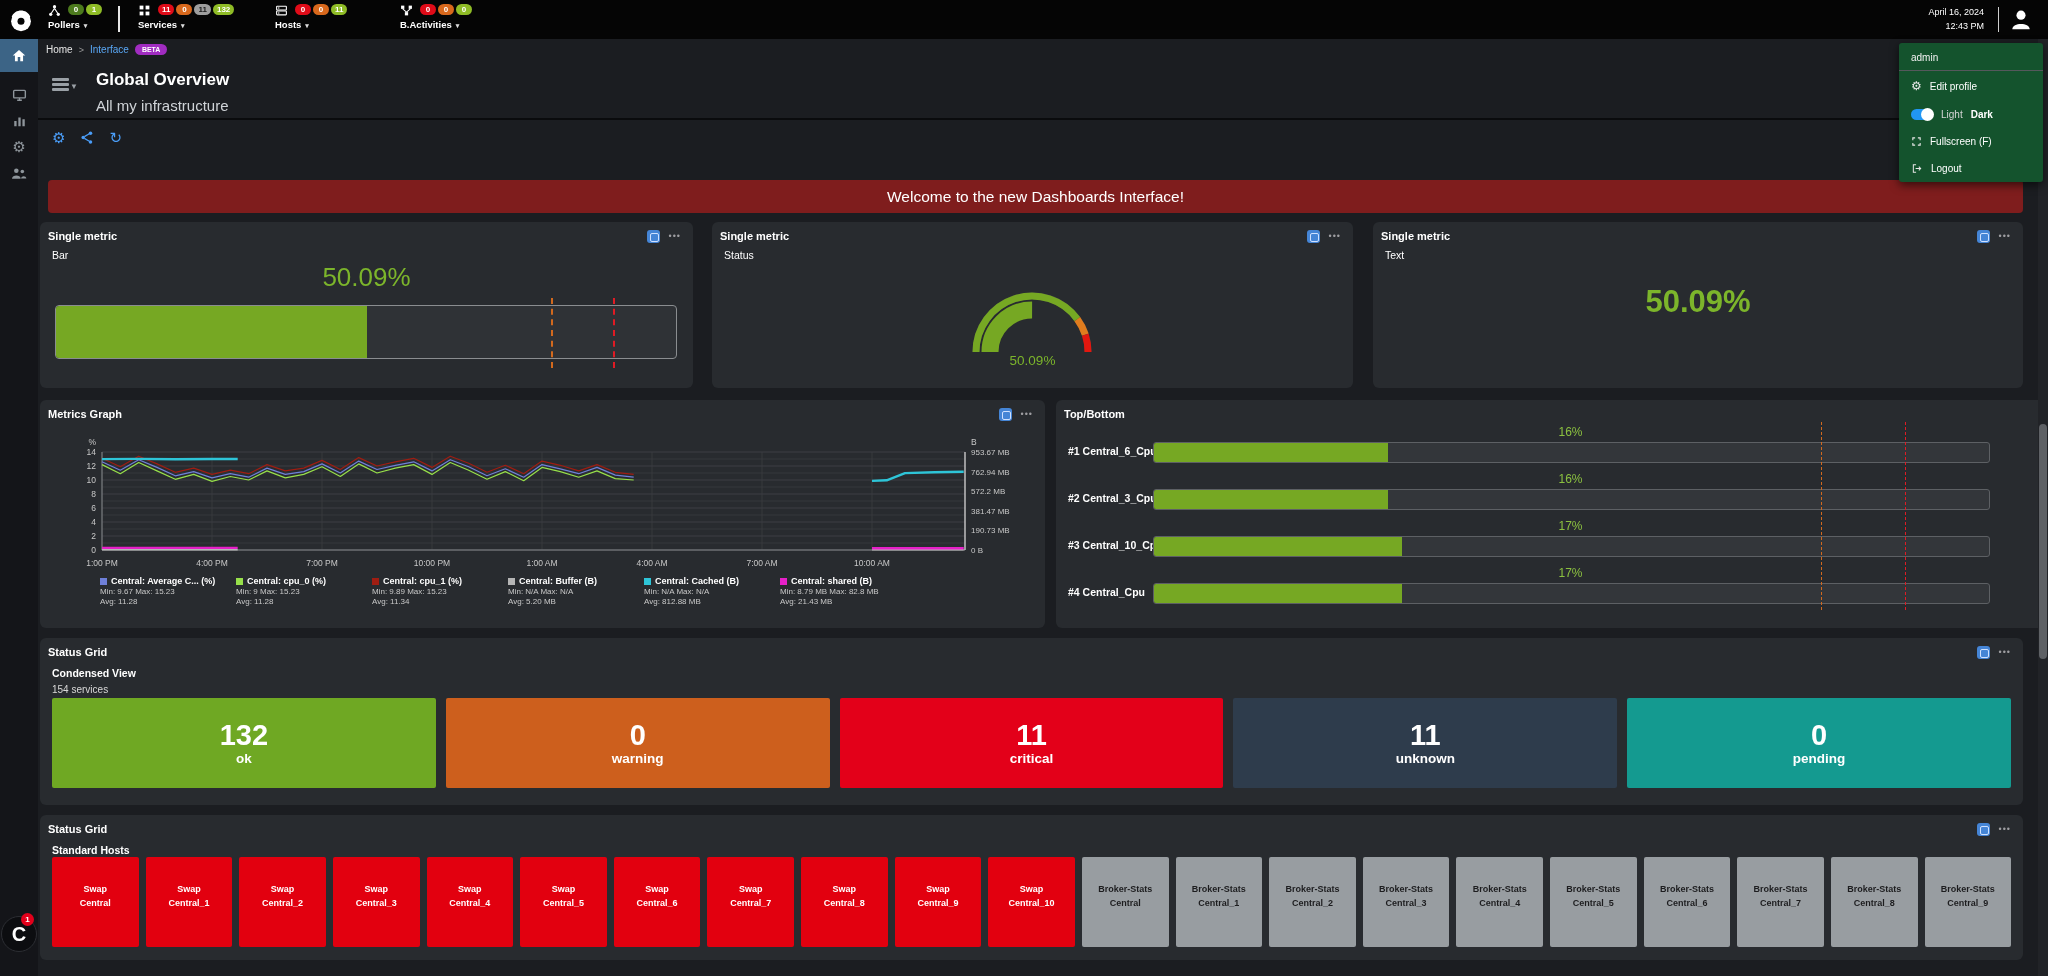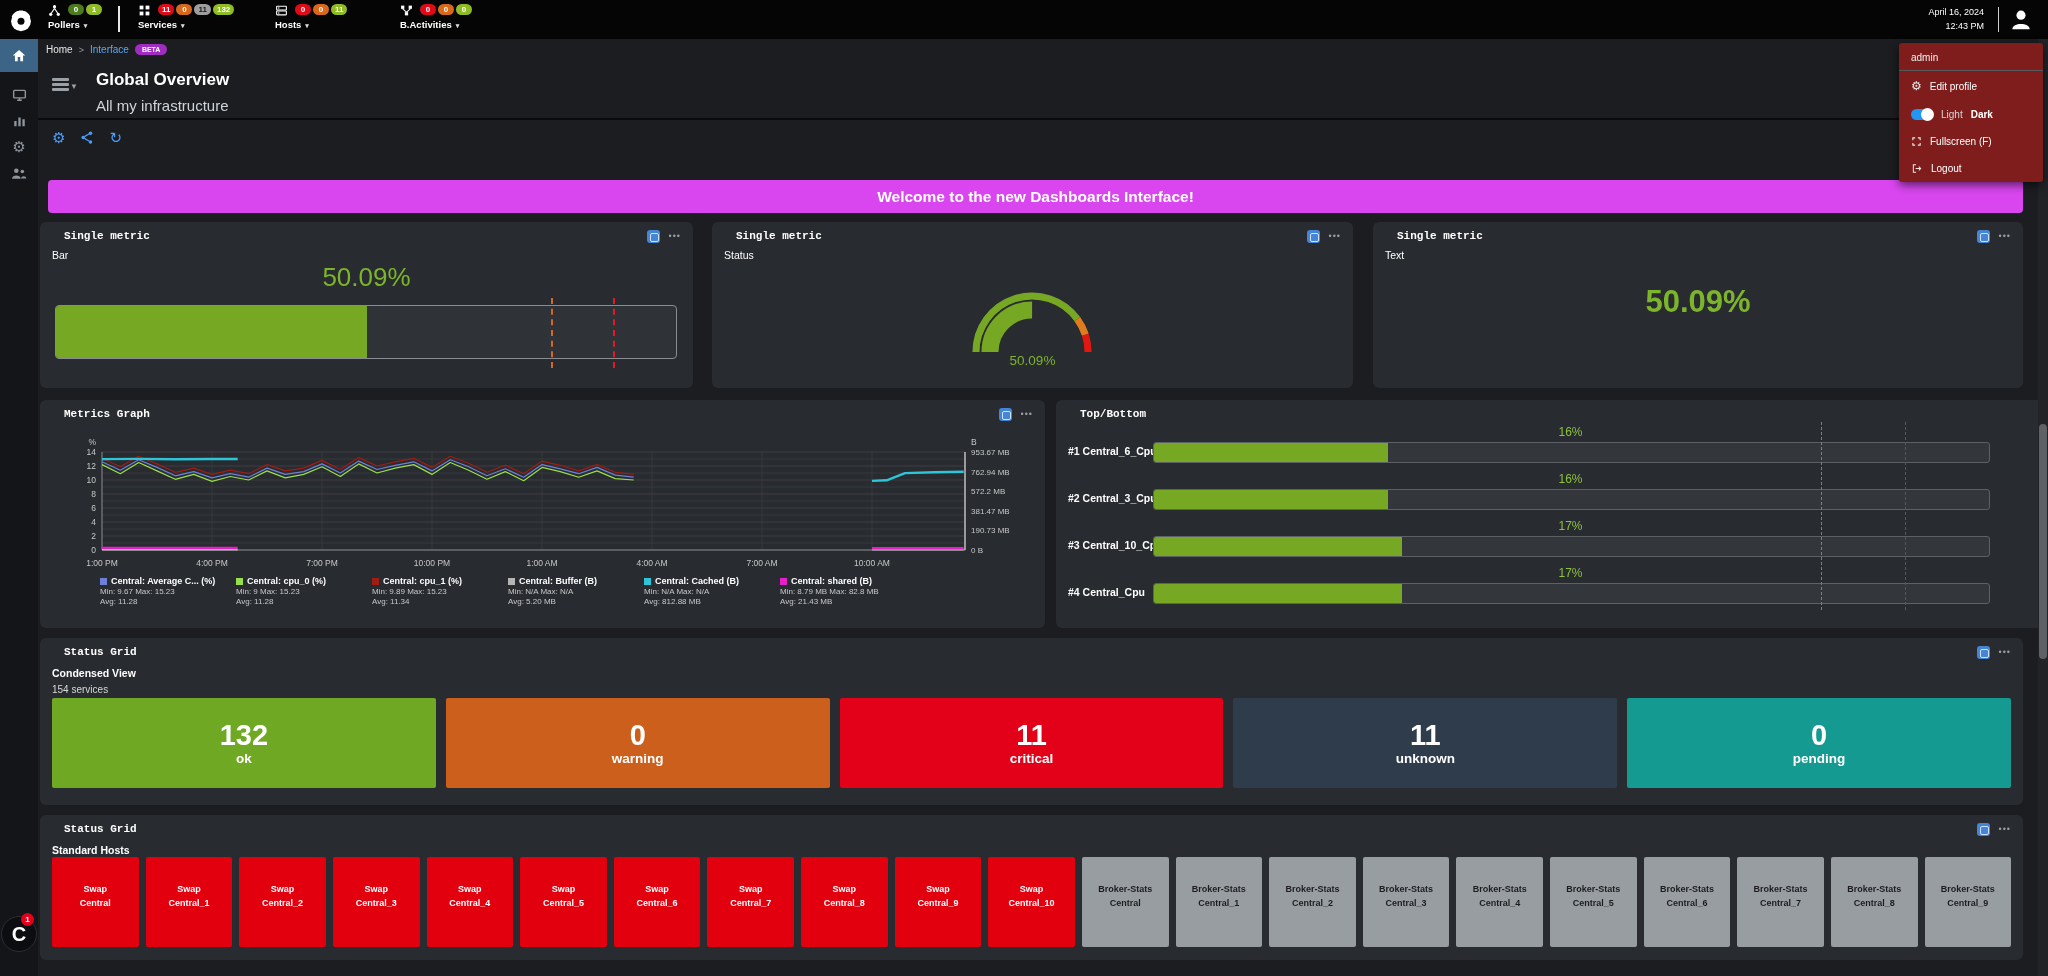--- a/index.html
+++ b/index.html
@@ -42,36 +42,36 @@
   .hamburger{position:absolute;left:52px;top:78px;width:26px;height:16px;cursor:pointer;}
   .hamburger .bars div{width:17px;height:2.5px;background:#9aa0a6;margin-bottom:2.5px;border-radius:1px;}
   .hamburger .caret{position:absolute;right:0;top:4px;color:#9aa0a6;font-size:8px;}
   .page-title{position:absolute;left:96px;top:70px;color:#fff;font-size:17px;font-weight:bold;}
   .page-subtitle{position:absolute;left:96px;top:97px;color:#cfd3d7;font-size:15px;}
   .hdr-divider{position:absolute;left:38px;top:118px;width:2010px;height:2px;background:#0a0b0d;}
   .actions{position:absolute;left:52px;top:130px;display:flex;gap:15px;align-items:center;}
   .act-icon{color:#4a9df8;font-size:15px;cursor:pointer;line-height:1;}
 
   
-  .user-menu{position:absolute;left:1899px;top:43px;width:144px;background:#7f1d1d;border-radius:3px;
+  .user-menu{position:absolute;left:1899px;top:43px;width:144px;background:#14532d;border-radius:3px;
              box-shadow:0 3px 10px rgba(0,0,0,.6);z-index:50;color:#fff;font-size:10px;}
   .um-name{padding:9px 12px 7px;color:#f2f2f2;}
   .um-div{height:1px;background:#55585c;}
   .um-item{display:flex;align-items:center;gap:8px;padding:8px 12px;cursor:pointer;}
   .um-item svg{flex:none;}
   .um-gear{font-size:12px;color:#e8e8e8;}
   .toggle{position:relative;width:22px;height:11px;border-radius:6px;background:#2196f3;cursor:pointer;flex:none;}
   .toggle .knob{position:absolute;right:-1px;top:-1px;width:13px;height:13px;border-radius:50%;background:#fff;}
   .um-dark{font-weight:bold;}
 
   
-  .banner{position:absolute;left:48px;top:180px;width:1975px;height:33px;background:#d946ef;border-radius:4px;
-          display:flex;align-items:center;justify-content:center;color:#fff;font-size:15.5px;font-weight:bold;}
+  .banner{position:absolute;left:48px;top:180px;width:1975px;height:33px;background:#7f1d1d;border-radius:4px;
+          display:flex;align-items:center;justify-content:center;color:#fff;font-size:15.5px;font-weight:normal;}
   .panel{position:absolute;background:#282b2f;border-radius:6px;}
-  .p-title{position:absolute;left:24px;top:8px;color:#fff;font-size:11px;font-weight:bold;font-family:Liberation Mono, monospace;}
+  .p-title{position:absolute;left:8px;top:8px;color:#fff;font-size:11px;font-weight:bold;}
   .p-sub{position:absolute;left:12px;top:27px;color:#fff;font-size:10.5px;}
   .p-icons{position:absolute;right:12px;top:8px;display:flex;gap:9px;align-items:center;z-index:3;}
   .p-refresh{width:13px;height:13px;border-radius:3px;background:#4585d6;cursor:pointer;position:relative;}
   .p-refresh::after{content:"";position:absolute;left:3px;top:3px;width:7px;height:7px;border:1.5px solid #cfe1ff;border-radius:2px;}
   .p-more{color:#9e9ea2;font-size:9px;letter-spacing:1px;cursor:pointer;line-height:13px;}
 
   
   .bw-value{position:absolute;left:0;top:40px;width:100%;text-align:center;font-size:26px;color:#7cb52b;}
   .bw-track{position:absolute;left:15px;top:83px;width:620px;height:52px;background:#2f3236;
             border:1px solid #8a8d90;border-radius:4px;}

